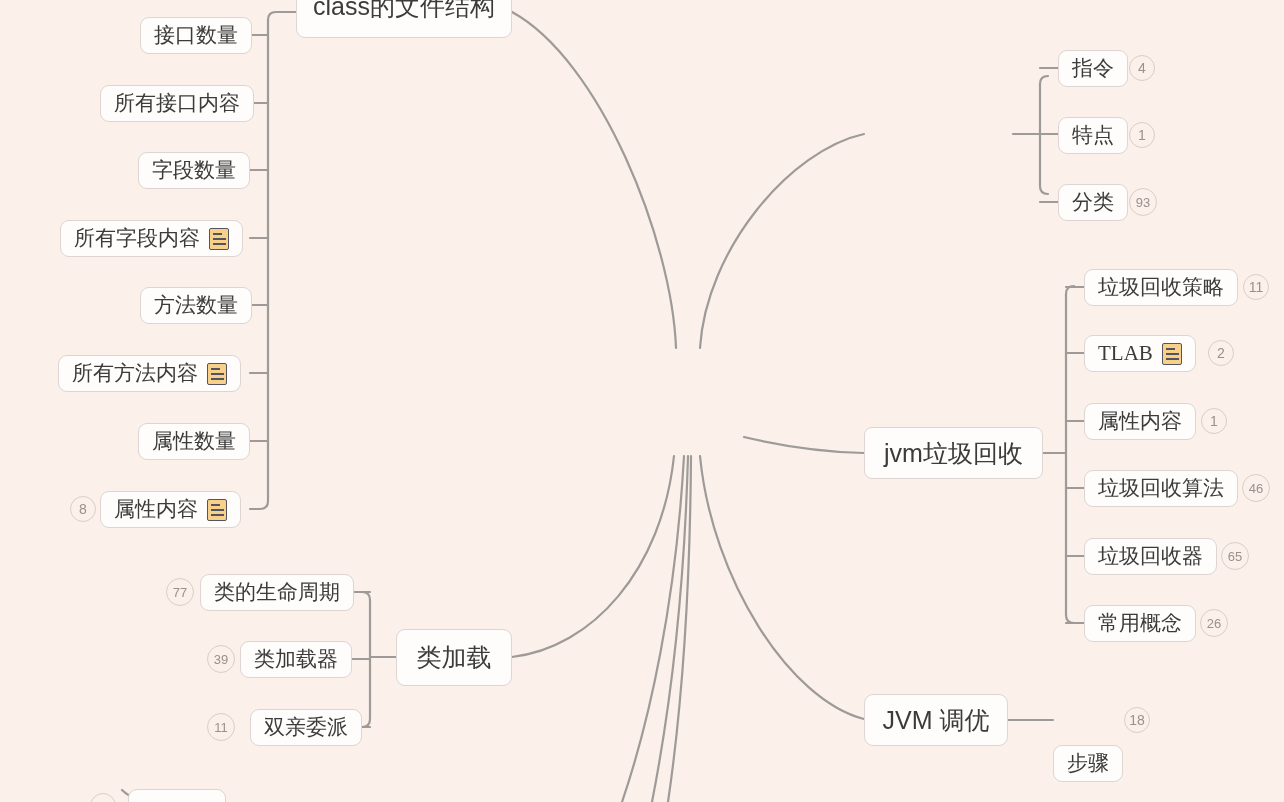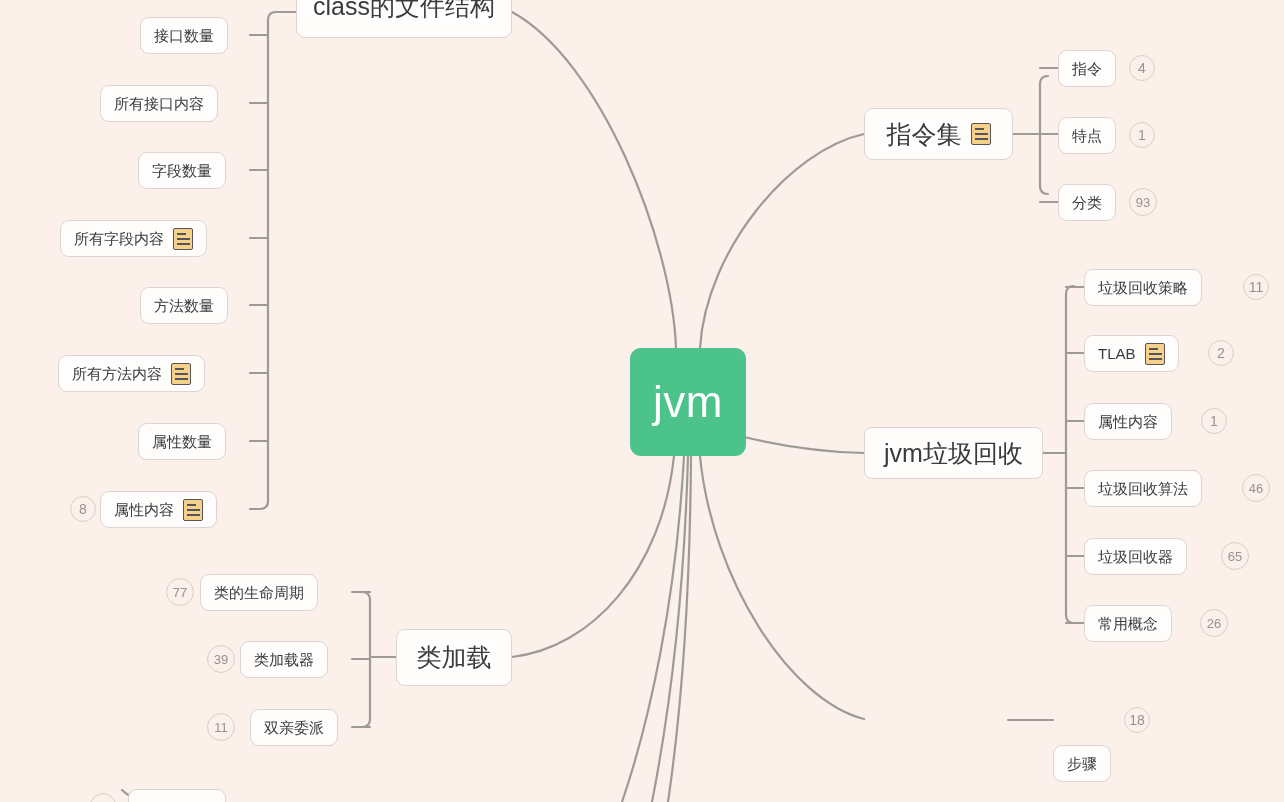--- a/index.html
+++ b/index.html
@@ -56,21 +56,21 @@
     border-radius: 11px;
     color: #ffffff;
     font-size: 44px;
     font-weight: 400;
     letter-spacing: 0.5px;
     z-index: 5;
   }
 
   
   .lvl1 { font-size: 25px; padding: 0 18px; }
-  .lvl2 { font-size: 15px; padding: 9px 13px; }
+  .lvl2 { font-size: 21px; padding: 9px 13px; font-family: Liberation Serif, serif; }
 
   
   .note-icon {
     position: relative;
     display: inline-block;
     width: 20px;
     height: 22px;
     background: #f7d08a;
     border: 1.6px solid #54545e;
     border-radius: 2px;
@@ -156,23 +156,20 @@
       <path d="M 396 657 L 370 657"></path>
       <path d="M 362 592 Q 370 592 370 600 L 370 719 Q 370 727 362 727"></path>
       <path d="M 370 592 L 352 592"></path>
       <path d="M 370 659 L 352 659"></path>
       <path d="M 370 727 L 352 727"></path>
 
       <path d="M 142 802 Q 128 796 122 790"></path>
     </g>
   </svg>
 
-  <div class="node root" style="left:630px; top:348px; width:116px; height:108px;">
-    <span class="label">jvm</span>
-  </div>
 
   <div class="node lvl1" style="left:296px; top:-26px; width:216px; height:64px; justify-content:center;">
     <span class="label">class的文件结构</span>
   </div>
 
   <div class="node lvl2" style="left:140px; top:17px; height:37px;">
     <span class="label">接口数量</span>
   </div>
 
   <div class="node lvl2" style="left:100px; top:85px; height:37px;">
@@ -214,28 +211,20 @@
     <span class="note-icon">
         <i></i>
         <i></i>
         <i></i>
       </span>
   </div>
   <div class="badge" style="left:70px; top:496px;">
     <span>8</span>
   </div>
 
-  <div class="node lvl1" style="left:864px; top:108px; width:149px; height:52px;">
-    <span class="label">指令集</span>
-    <span class="note-icon">
-        <i></i>
-        <i></i>
-        <i></i>
-      </span>
-  </div>
 
   <div class="node lvl2" style="left:1058px; top:50px; height:37px;">
     <span class="label">指令</span>
   </div>
   <div class="badge" style="left:1129px; top:55px;">
     <span>4</span>
   </div>
 
   <div class="node lvl2" style="left:1058px; top:117px; height:37px;">
     <span class="label">特点</span>
@@ -295,20 +284,23 @@
     <span>65</span>
   </div>
 
   <div class="node lvl2" style="left:1084px; top:605px; height:37px;">
     <span class="label">常用概念</span>
   </div>
   <div class="badge wide" style="left:1200px; top:609px;">
     <span>26</span>
   </div>
 
+  <div class="node lvl1" style="left:864px; top:694px; width:144px; height:52px;">
+    <span class="label">JVM 调优</span>
+  </div>
   <div class="node lvl2" style="left:1053px; top:702px; height:37px;margin-top:43px;">
     <span class="label">步骤</span>
   </div>
   <div class="badge" style="left:1124px; top:707px;">
     <span>18</span>
   </div>
 
   <div class="node lvl1" style="left:396px; top:629px; width:116px; height:57px;">
     <span class="label">类加载</span>
   </div>

